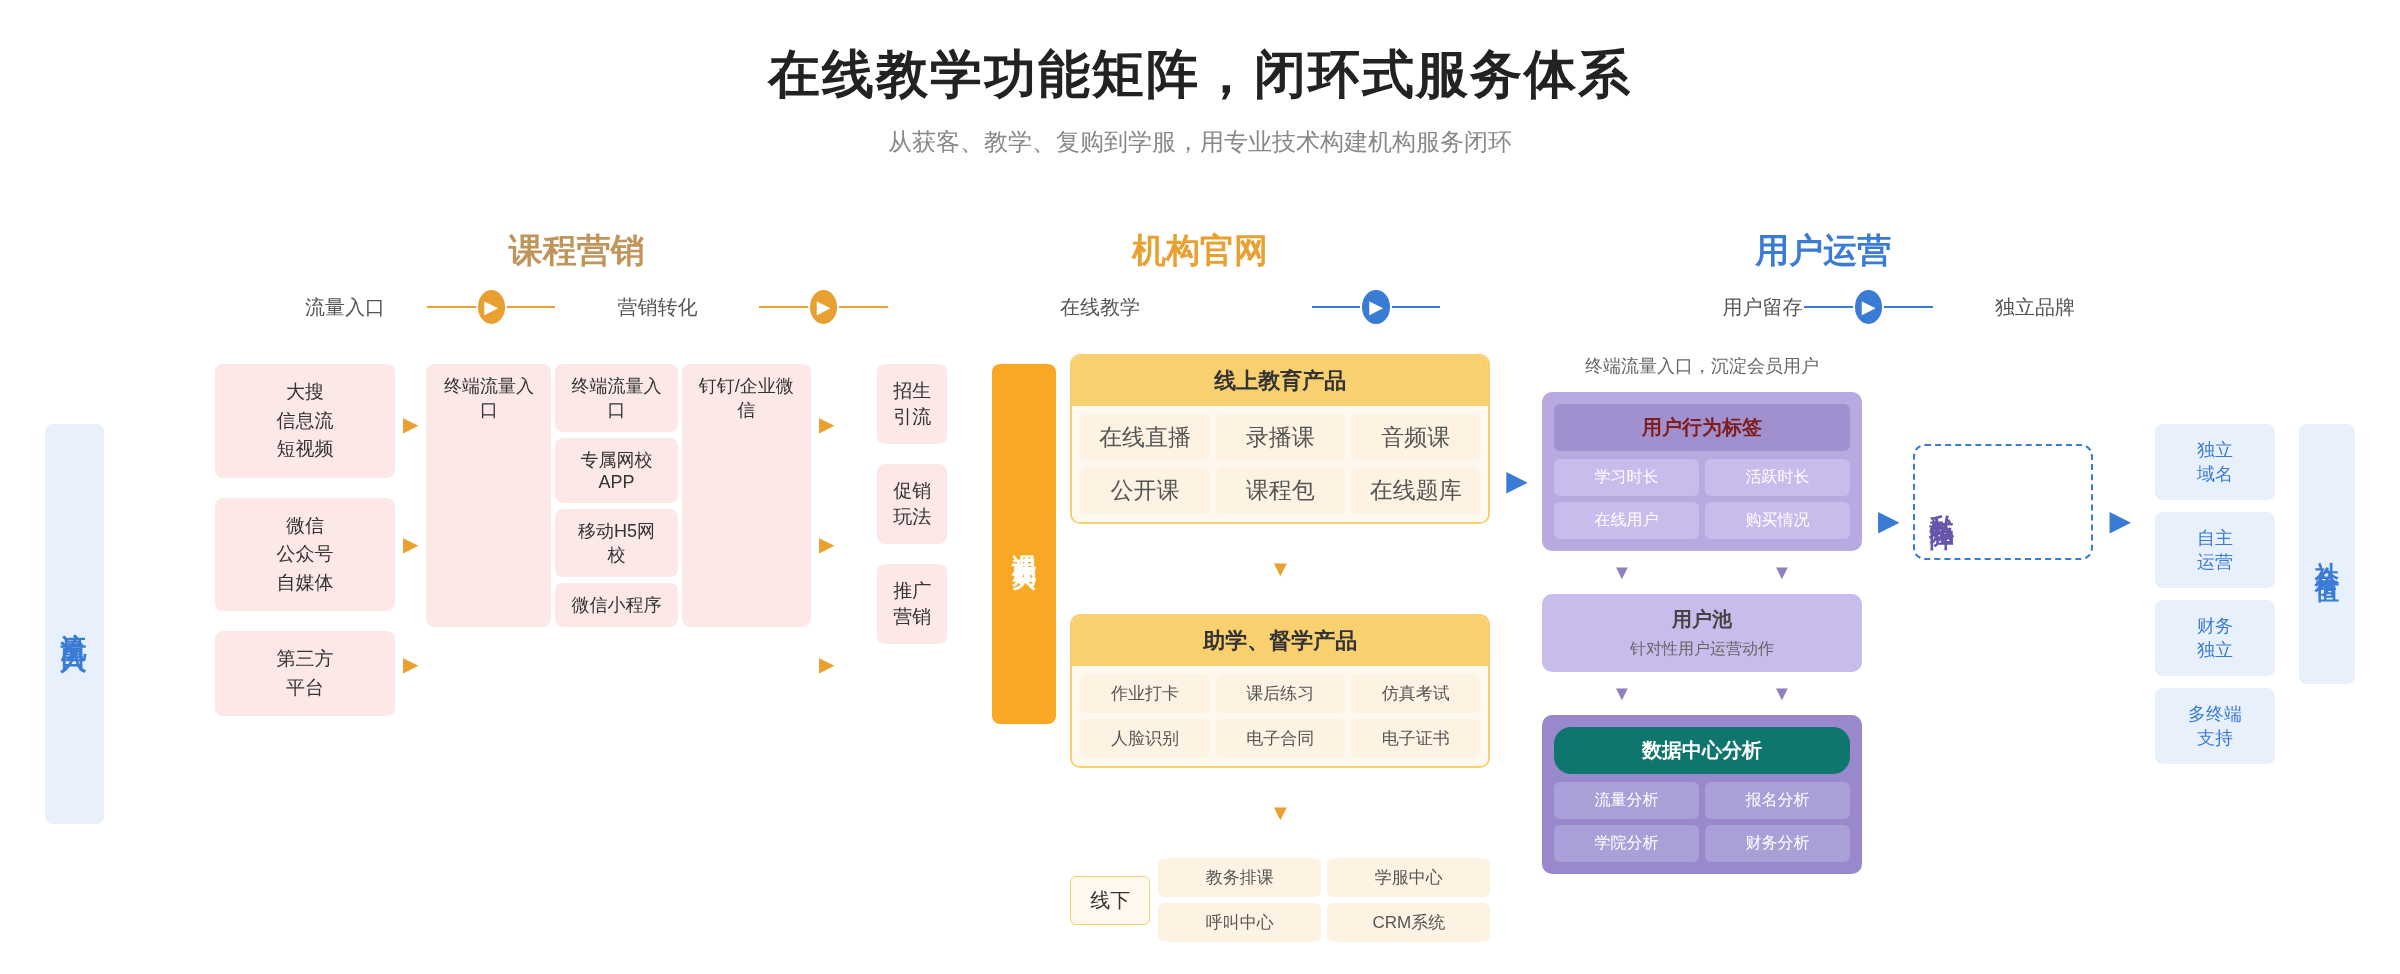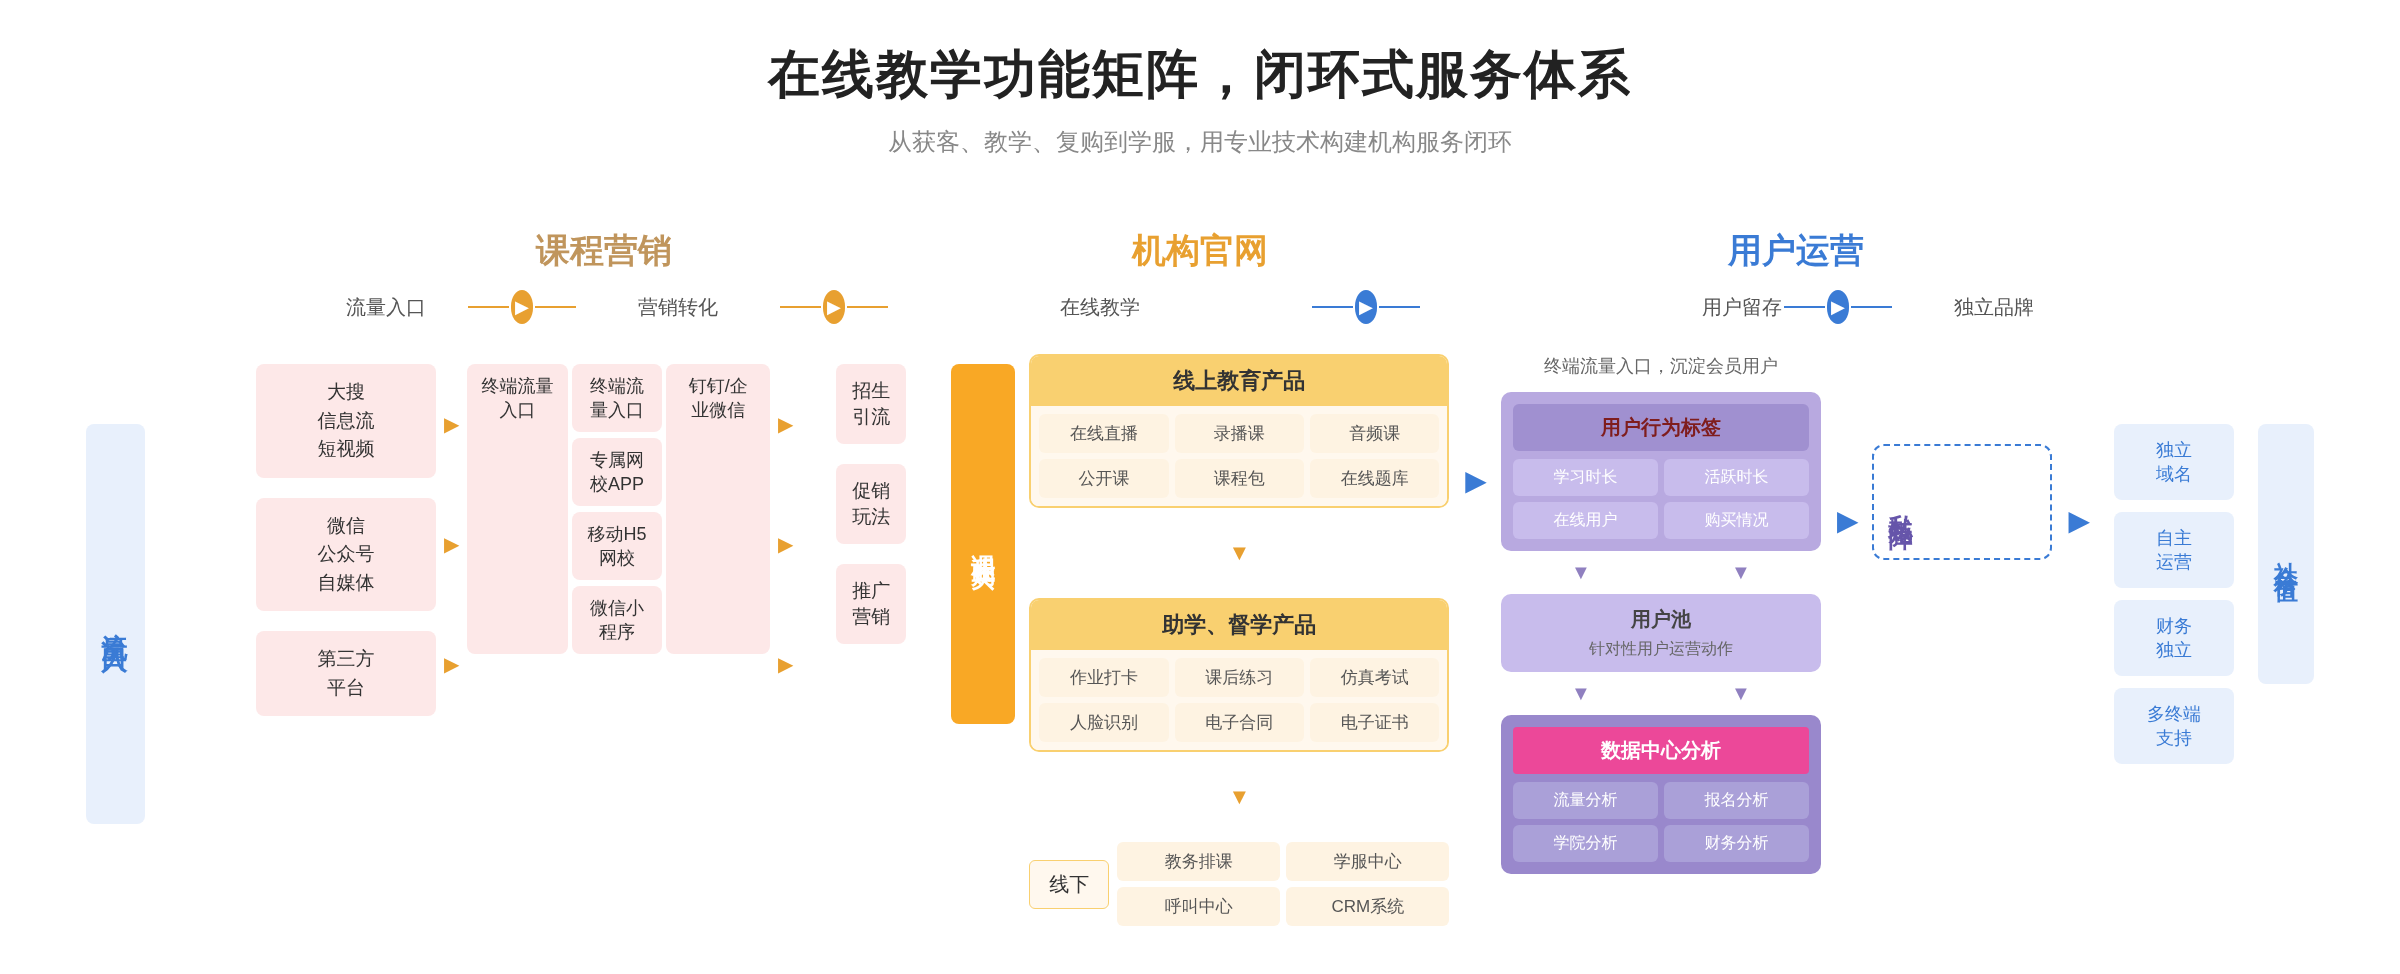--- a/index.html
+++ b/index.html
@@ -77,21 +77,21 @@
     }
     .horizontal-line-blue {
       height: 2px;
       background: #3a7bd5;
       width: 60px;
       margin: 0 2px;
     }
 
     .main-container {
       width: 2400px;
-      padding: 0 66px;
+      padding: 0 25px;
     }
 
     .top-header {
       text-align: center;
       padding: 40px 0 20px 0;
     }
 
     .category-row {
       display: flex;
       justify-content: space-around;
@@ -247,21 +247,21 @@
       display: grid;
       grid-template-columns: repeat(3, 1fr);
       gap: 6px;
       padding: 8px;
       background: #fff8ee;
     }
     .product-cell {
       background: #fef3e2;
       border-radius: 6px;
       padding: 8px;
-      font-size: 17px;
+      font-size: 23px;
       color: #555;
       text-align: center;
     }
 
     .assist-block {
       border: 2px solid #f9d070;
       border-radius: 10px;
       overflow: hidden;
     }
     .assist-header {
@@ -372,22 +372,22 @@
       color: #666;
       text-align: center;
     }
 
     .data-center-blk {
       background: #9988cc;
       border-radius: 10px;
       padding: 12px;
     }
     .data-center-title {
-      background: #ec4899;
-      border-radius: 4px;
+      background: #0f766e;
+      border-radius: 17px;
       padding: 10px;
       font-size: 20px;
       color: #fff;
       text-align: center;
       font-weight: 600;
       margin-bottom: 8px;
     }
     .data-center-grid {
       display: grid;
       grid-template-columns: 1fr 1fr;

